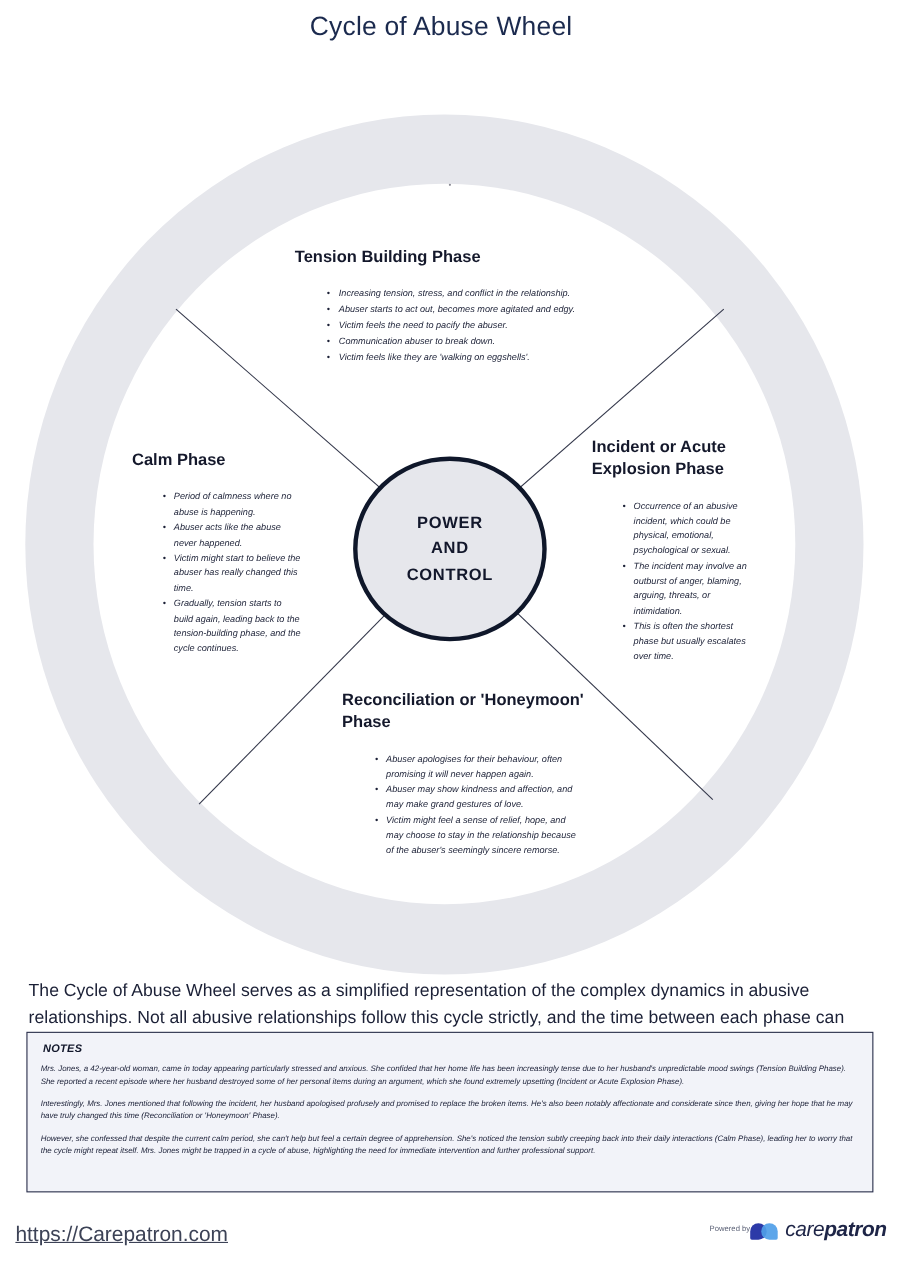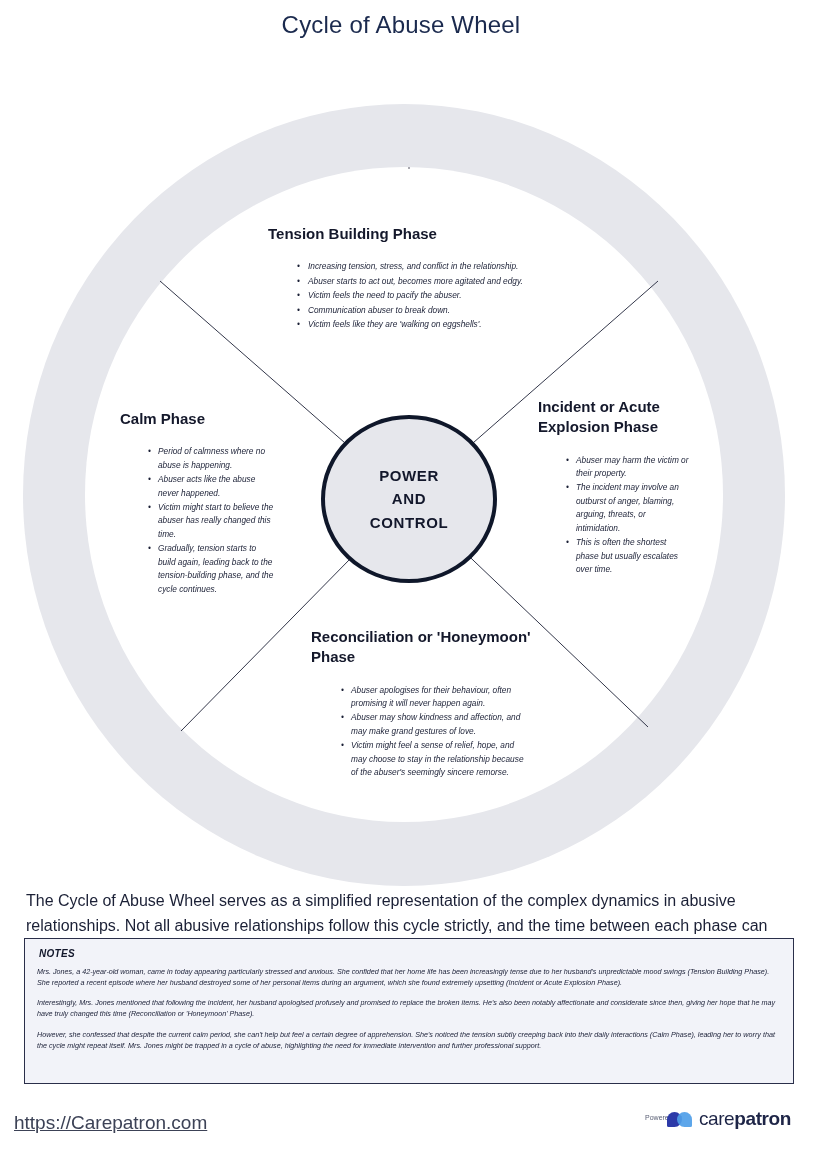--- a/index.html
+++ b/index.html
@@ -179,25 +179,26 @@
   }
   .powered {
     position: absolute;
     right: 136px;
     top: 10px;
     font-size: 7px;
     color: #5a6075;
   }
   .brand {
     position: absolute;
-    right: 27px;
+    right: 12px;
     top: 4px;
     display: flex;
     align-items: center;
     gap: 6px;
+    font-style: italic;
   }
   .brand-mark {
     position: relative;
     width: 26px;
     height: 20px;
   }
   .brand-mark .b1 {
     position: absolute;
     left: 0; top: 3px;
     width: 15px; height: 15px;
@@ -252,21 +253,21 @@
       <li>Abuser starts to act out, becomes more agitated and edgy.</li>
       <li>Victim feels the need to pacify the abuser.</li>
       <li>Communication abuser to break down.</li>
       <li>Victim feels like they are 'walking on eggshells'.</li>
     </ul>
   </div>
 
   <div class="seg seg-incident">
     <h3>Incident or Acute Explosion Phase</h3>
     <ul>
-      <li>Abuser may harm the victim or their property.</li>
+      <li>Occurrence of an abusive incident, which could be physical, emotional, psychological or sexual.</li>
       <li>The incident may involve an outburst of anger, blaming, arguing, threats, or intimidation.</li>
       <li>This is often the shortest phase but usually escalates over time.</li>
     </ul>
   </div>
 
   <div class="seg seg-reconciliation">
     <h3>Reconciliation or 'Honeymoon' Phase</h3>
     <ul>
       <li>Abuser apologises for their behaviour, often promising it will never happen again.</li>
       <li>Abuser may show kindness and affection, and may make grand gestures of love.</li>

